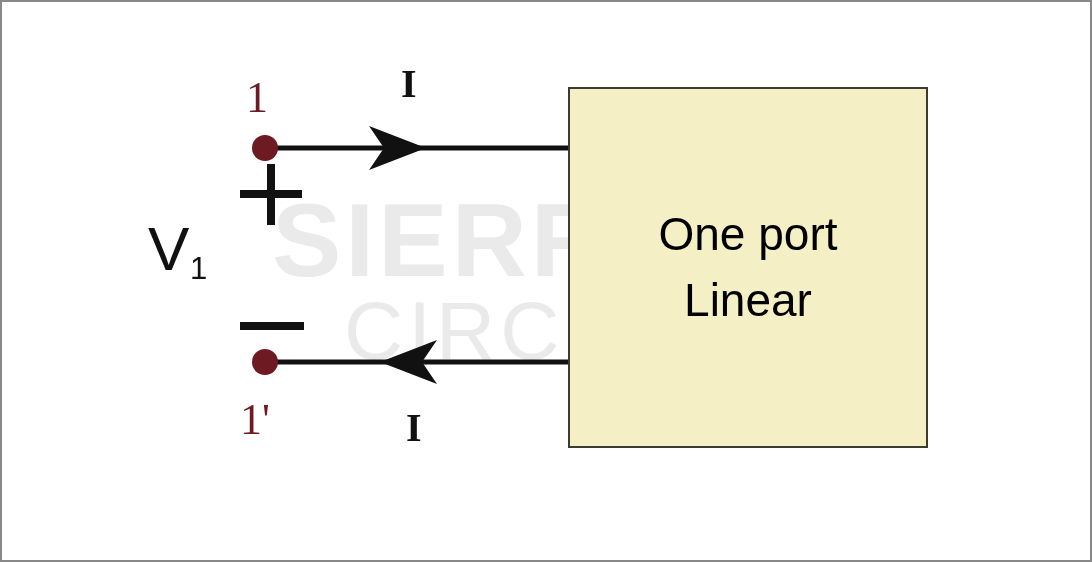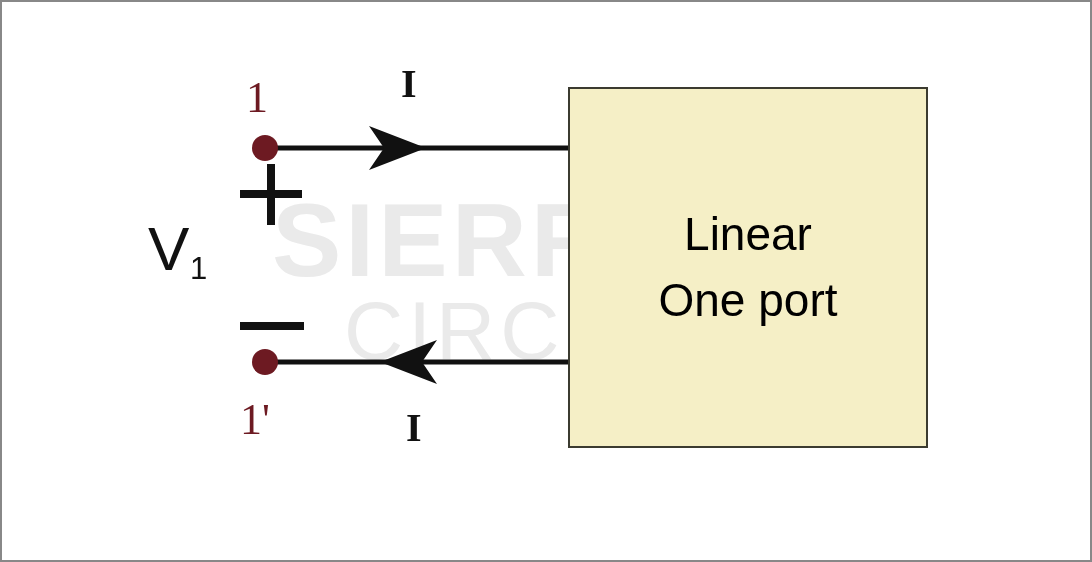--- a/index.html
+++ b/index.html
@@ -121,22 +121,22 @@
 </style>
 </head>
 <body>
 
 <div id="canvas">
 
   <div class="wm" id="wm-sierra">SIERRA</div>
   <div class="wm" id="wm-circuits">CIRCUITS</div>
 
   <div id="network-box">
+    <div class="bline">One port</div>
     <div class="bline">Linear</div>
-    <div class="bline">One port</div>
   </div>
 
   <svg id="circuit" viewBox="0 0 1088 558">
 
     <line x1="263" y1="146" x2="566" y2="146" stroke="#111111" stroke-width="5"></line>
 
     <path d="M 424 146 L 367 124 L 382 146 L 367 168 Z" fill="#111111"></path>
 
     <line x1="263" y1="360" x2="566" y2="360" stroke="#111111" stroke-width="5"></line>
 

